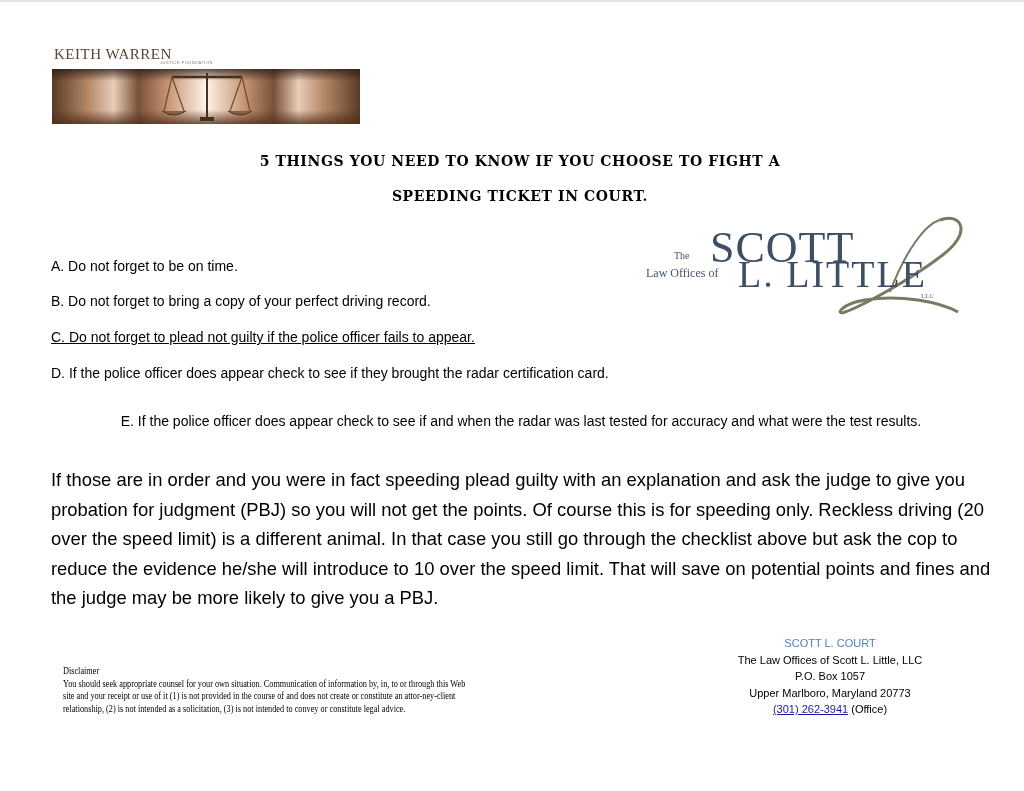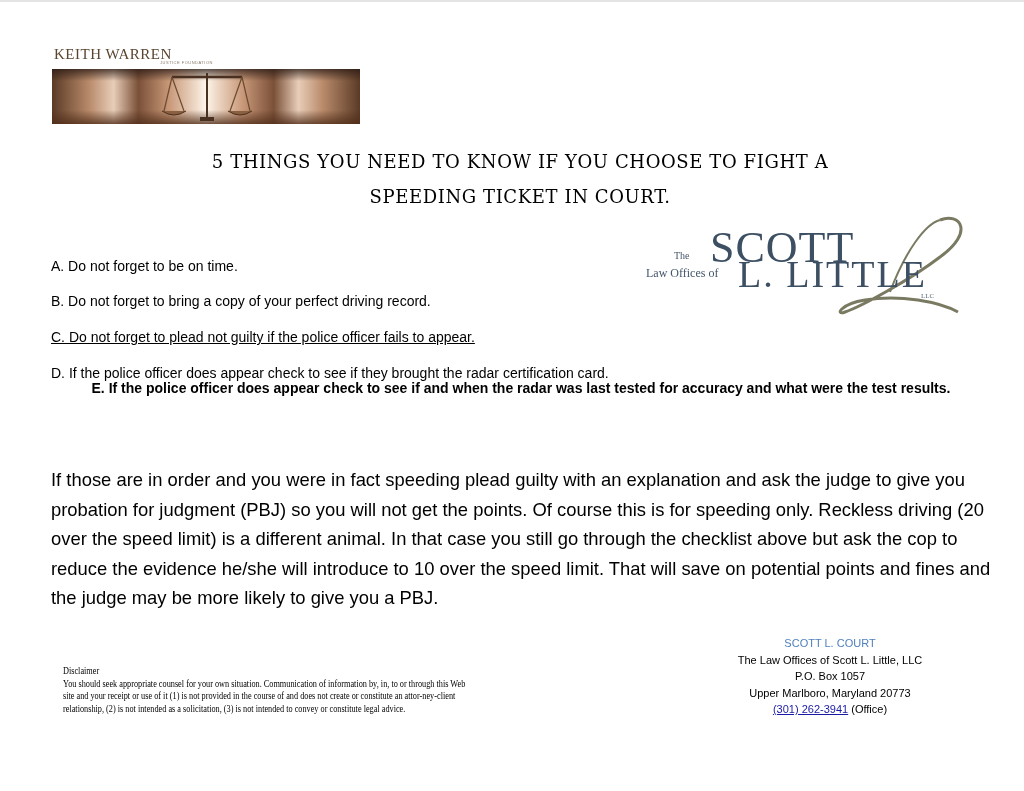--- a/index.html
+++ b/index.html
@@ -12,38 +12,38 @@
   .kw-name { position: absolute; left: 2px; top: 2px; font-family: "Liberation Serif", serif; font-size: 15px; letter-spacing: 0.5px; color: #5a4530; font-variant: small-caps; }
   .kw-sub { position: absolute; left: 108px; top: 16px; font-size: 4px; color: #8a7a6a; letter-spacing: 0.5px; }
   .kw-banner { position: absolute; left: 0; top: 25px; width: 308px; height: 55px;
     background: linear-gradient(90deg, #5a3a25 0%, #b88a6a 12%, #e8cdb8 20%, #7a5038 28%, #c89878 38%, #f0dccb 47%, #fff6ec 50%, #f0dccb 53%, #c89878 62%, #7a5038 72%, #e8cdb8 80%, #b88a6a 88%, #5a3a25 100%);
     overflow: hidden; }
   .kw-banner .shade { position: absolute; left: 0; top: 0; right: 0; height: 12px; background: linear-gradient(180deg, rgba(40,25,20,0.75), rgba(40,25,20,0)); }
   .kw-banner .floor { position: absolute; left: 0; bottom: 0; right: 0; height: 14px; background: linear-gradient(0deg, rgba(80,45,25,0.8), rgba(80,45,25,0)); }
   .kw-banner svg { position: absolute; left: 110px; top: 2px; }
 
   
-  .doc-title { position: absolute; left: 60px; top: 144px; width: 920px; text-align: center; font-family: "DejaVu Serif", serif; font-weight: normal; font-size: 18px; line-height: 35px; letter-spacing: 0.6px; }
+  .doc-title { position: absolute; left: 60px; top: 144px; width: 920px; text-align: center; font-family: "DejaVu Serif", serif; font-weight: bold; font-size: 14px; line-height: 35px; letter-spacing: 0.6px; }
 
   
   .sl-logo { position: absolute; left: 640px; top: 212px; width: 345px; height: 110px; }
   .sl-the { position: absolute; left: 34px; top: 38px; font-family: "Liberation Serif", serif; font-size: 10px; color: #44546a; }
   .sl-lawoffices { position: absolute; left: 6px; top: 54px; font-family: "Liberation Serif", serif; font-size: 12px; color: #44546a; }
   .sl-scott { position: absolute; left: 70px; top: 10px; font-family: "Liberation Serif", serif; font-size: 44px; color: #3d4f63; letter-spacing: 1px; font-variant: small-caps; }
   .sl-little { position: absolute; left: 98px; top: 40px; font-family: "Liberation Serif", serif; font-size: 38px; color: #3d4f63; letter-spacing: 2px; }
   .sl-llc { position: absolute; left: 273px; top: 80px; font-family: "Liberation Serif", serif; font-size: 7px; color: #5a6a7a; padding-left: 8px; }
   .sl-logo svg { position: absolute; left: 0; top: 0; }
 
   
   .item { position: absolute; left: 51px; font-size: 14px; line-height: 28px; text-align: center; }
   .item-a { top: 252px; }
   .item-b { top: 287px; }
   .item-c { top: 323px; text-decoration: underline; }
   .item-d { top: 359px; }
-  .item-e { top: 374px; width: 940px; font-weight: bold; }
+  .item-e { top: 407px; width: 940px; }
   .para { position: absolute; left: 51px; top: 465px; width: 945px; font-size: 18.4px; line-height: 29.5px; }
 
   
   .disclaimer { position: absolute; left: 63px; top: 665px; width: 470px; font-family: "Liberation Serif", serif; font-size: 9.6px; line-height: 12.5px; transform: scaleX(0.86); transform-origin: left top; }
   .disclaimer .heading { display: block; }
 
   
   .contact { position: absolute; left: 700px; top: 635px; width: 260px; text-align: center; font-size: 11px; line-height: 16.5px; }
   .contact .name { color: #4f81bd; }
   .contact a { color: #1a1aa6; text-decoration: underline; text-align: center; }

